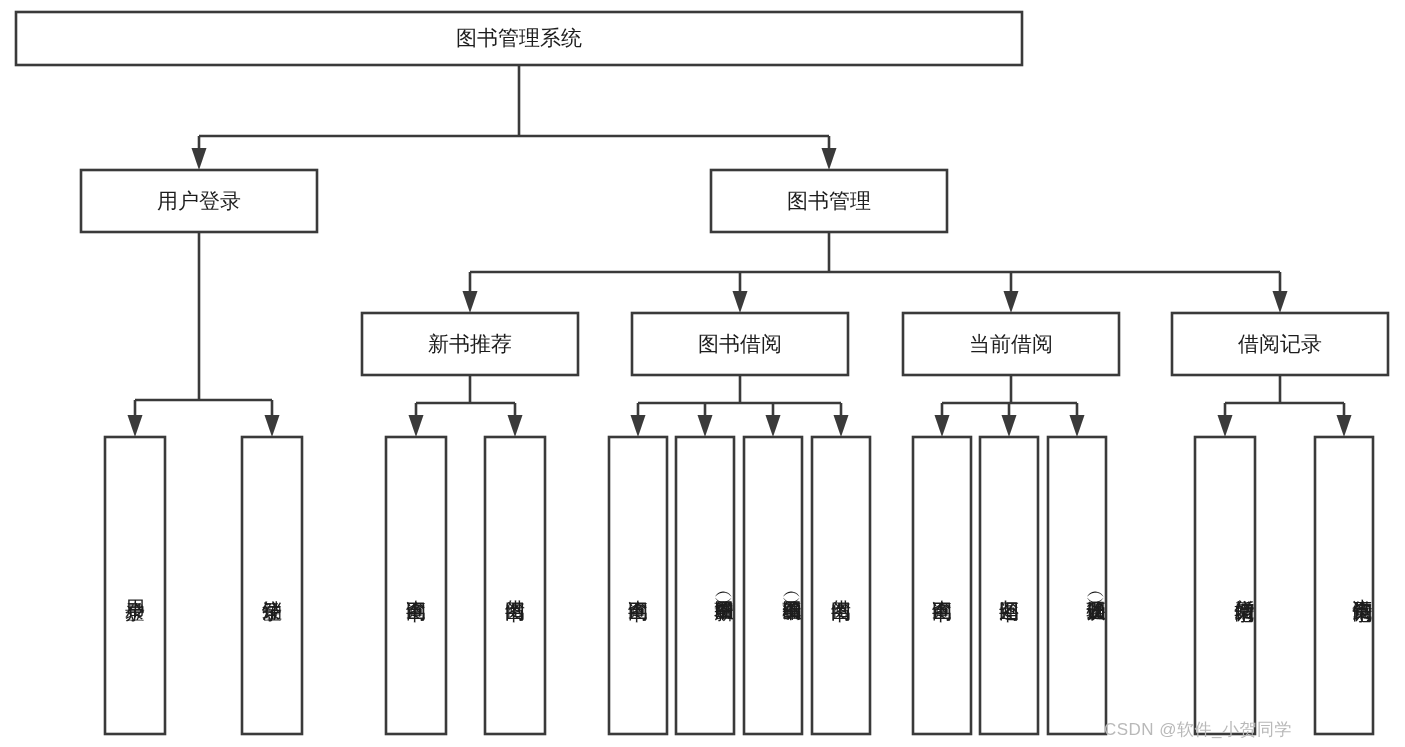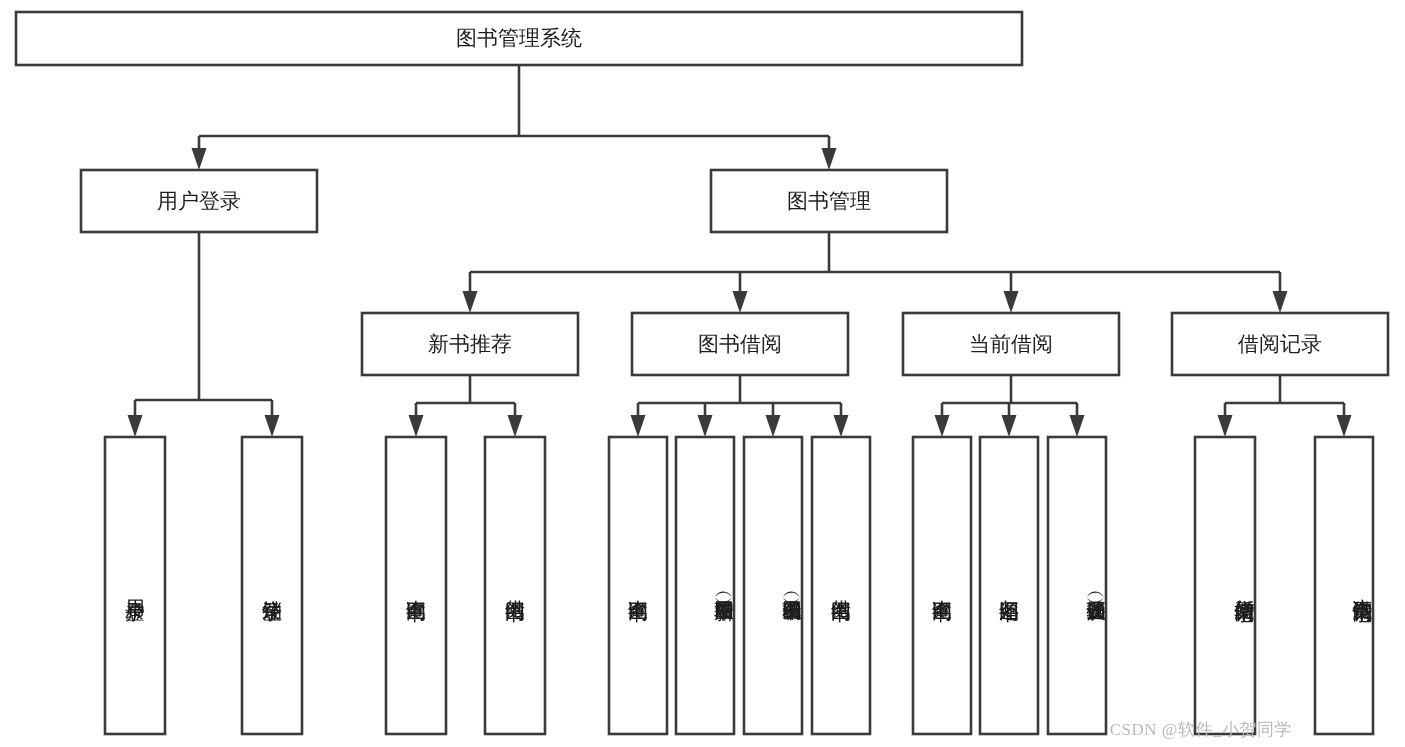--- a/index.html
+++ b/index.html
@@ -61,21 +61,21 @@
     white-space: nowrap;
     pointer-events: none;
     display: flex;
     align-items: flex-start;
     justify-content: center;
   }
   .watermark {
     position: absolute;
     right: 14px;
     bottom: 6px;
-    font-family: Liberation Serif, serif;
+    font-family: Liberation Sans, sans-serif;
     font-size: 17px;
     color: #b9b9b9;
     letter-spacing: 0.5px;
     white-space: nowrap;
   }
 </style>
 </head>
 <body>
 
 <div id="diagram-root">

